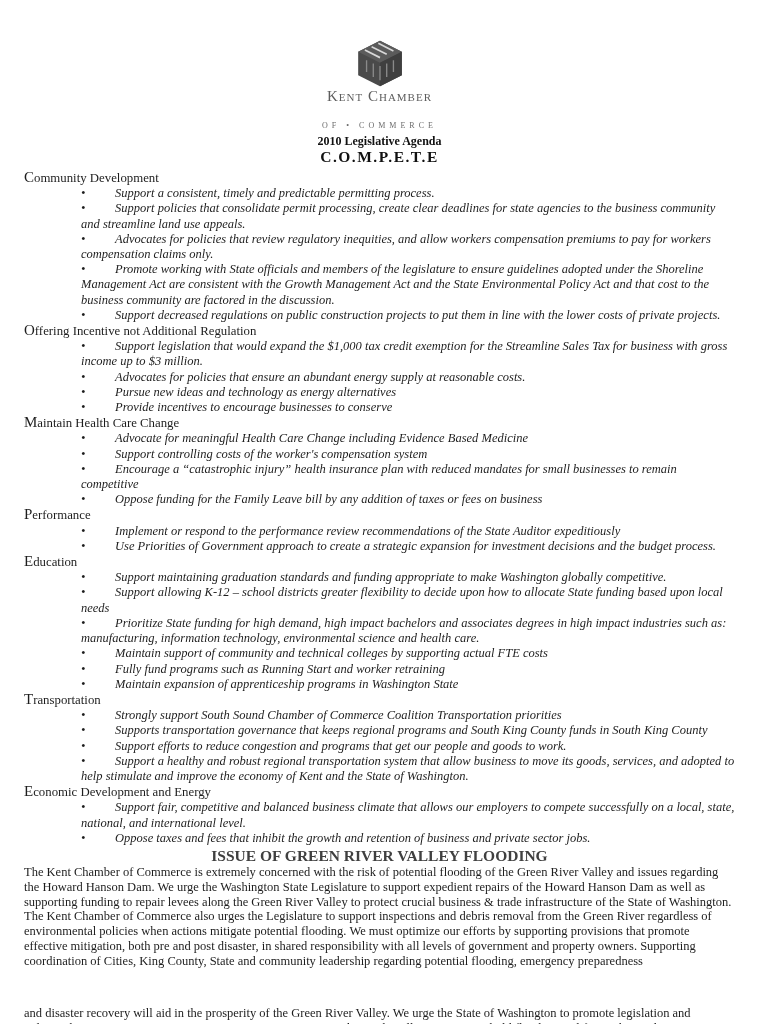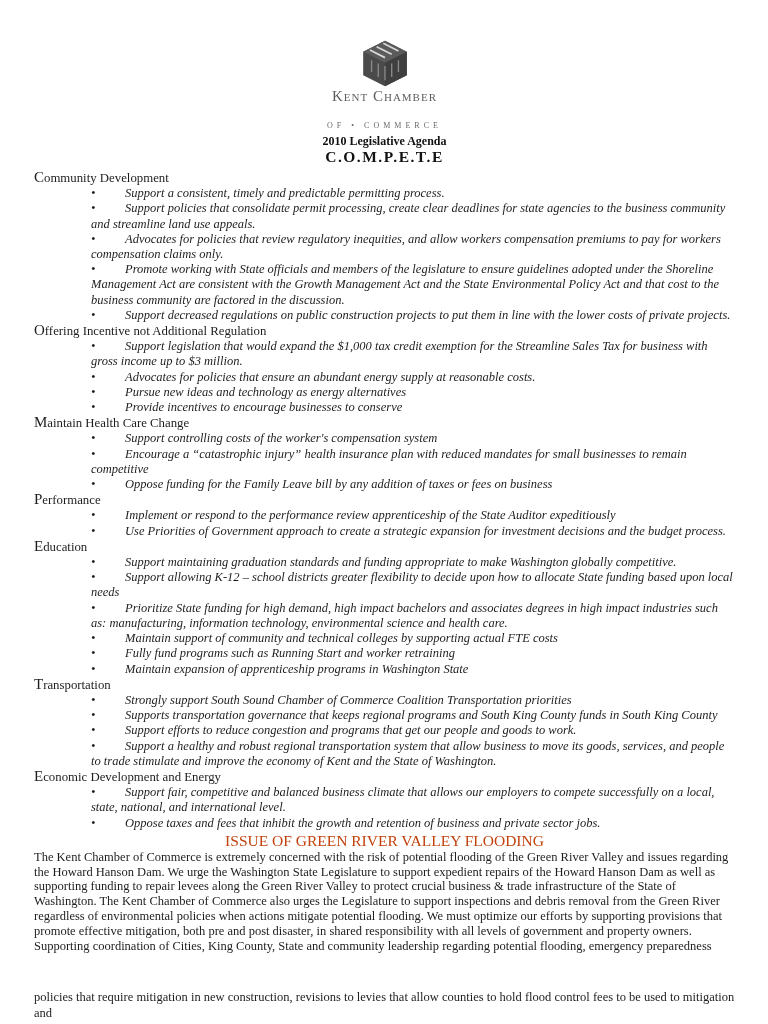--- a/index.html
+++ b/index.html
@@ -3,21 +3,21 @@
 <meta charset="utf-8">
 <style>
   html,body { margin:0; padding:0; background:#ffffff; }
   .page {
     position:relative;
     width:768px; height:1024px;
     margin:0 auto;
     background:#ffffff;
     overflow:hidden;
     box-sizing:border-box;
-    padding:0 33px 0 34px;
+    padding:0 33px 0 24px;
     font-family:"Liberation Serif", serif;
     color:#1d1d1d;
   }
   .header { text-align:center; }
   .logo-wrap { padding-top:40px; }
   .logo { display:block; margin:0 auto; width:52px; height:47px; }
   .brand-name {
     font-variant:small-caps;
     font-size:15px; line-height:13px;
     letter-spacing:1px;
@@ -34,24 +34,24 @@
   .doc-compete { font-size:15.5px; font-weight:bold; line-height:16px; letter-spacing:1.5px; color:#111; }
 
   .content { margin-top:5px; font-size:12.5px; line-height:15.2px; }
   .section-title { font-size:12.8px; line-height:15.2px; }
   .section-title::first-letter { font-size:15px; }
   .bullet { padding-left:57px;font-style:italic; }
   .bullet .dot { display:inline-block; width:34px; }
 
   .issue-heading {
     text-align:center;
-    font-weight:normal;
+    font-weight:bold;
     font-size:15.5px; line-height:17px;
     margin-top:1px;
-    color:#c2410c;
+    color:#404040;
   }
   .flood-para { line-height:14.8px; margin-top:1px; }
   .flood-cont { margin-top:37px; line-height:15.2px; }
 </style>
 </head>
 <body>
 
 <div class="page">
 
   <div class="header">
@@ -96,33 +96,34 @@
 
     <div class="bullet"><span class="dot">•</span><span class="bullet-text">Pursue new ideas and technology as energy alternatives</span></div>
 
     <div class="bullet"><span class="dot">•</span><span class="bullet-text">Provide incentives to encourage businesses to conserve</span></div>
   </div>
     </div>
 
     <div class="section">
       <div class="section-title">Maintain Health Care Change</div>
       <div class="section-bullets">
+    <div class="bullet"><span class="dot">•</span><span class="bullet-text">Advocate for meaningful Health Care Change including Evidence Based Medicine</span></div>
 
     <div class="bullet"><span class="dot">•</span><span class="bullet-text">Support controlling costs of the worker's compensation system</span></div>
 
     <div class="bullet"><span class="dot">•</span><span class="bullet-text">Encourage a “catastrophic injury” health insurance plan with reduced mandates for small businesses to remain competitive</span></div>
 
     <div class="bullet"><span class="dot">•</span><span class="bullet-text">Oppose funding for the Family Leave bill by any addition of taxes or fees on business</span></div>
   </div>
     </div>
 
     <div class="section">
       <div class="section-title">Performance</div>
       <div class="section-bullets">
-    <div class="bullet"><span class="dot">•</span><span class="bullet-text">Implement or respond to the performance review apprenticeship of the State Auditor expeditiously</span></div>
+    <div class="bullet"><span class="dot">•</span><span class="bullet-text">Implement or respond to the performance review recommendations of the State Auditor expeditiously</span></div>
 
     <div class="bullet"><span class="dot">•</span><span class="bullet-text">Use Priorities of Government approach to create a strategic expansion for investment decisions and the budget process.</span></div>
   </div>
     </div>
 
     <div class="section">
       <div class="section-title">Education</div>
       <div class="section-bullets">
     <div class="bullet"><span class="dot">•</span><span class="bullet-text">Support maintaining graduation standards and funding appropriate to make Washington globally competitive.</span></div>
 
@@ -140,34 +141,35 @@
 
     <div class="section">
       <div class="section-title">Transportation</div>
       <div class="section-bullets">
     <div class="bullet"><span class="dot">•</span><span class="bullet-text">Strongly support South Sound Chamber of Commerce Coalition Transportation priorities</span></div>
 
     <div class="bullet"><span class="dot">•</span><span class="bullet-text">Supports transportation governance that keeps regional programs and South King County funds in South King County</span></div>
 
     <div class="bullet"><span class="dot">•</span><span class="bullet-text">Support efforts to reduce congestion and programs that get our people and goods to work.</span></div>
 
-    <div class="bullet"><span class="dot">•</span><span class="bullet-text">Support a healthy and robust regional transportation system that allow business to move its goods, services, and people to trade stimulate and improve the economy of Kent and the State of Washington.</span></div>
+    <div class="bullet"><span class="dot">•</span><span class="bullet-text">Support a healthy and robust regional transportation system that allow business to move its goods, services, and adopted to help stimulate and improve the economy of Kent and the State of Washington.</span></div>
   </div>
     </div>
 
     <div class="section">
       <div class="section-title">Economic Development and Energy</div>
       <div class="section-bullets">
     <div class="bullet"><span class="dot">•</span><span class="bullet-text">Support fair, competitive and balanced business climate that allows our employers to compete successfully on a local, state, national, and international level.</span></div>
 
     <div class="bullet"><span class="dot">•</span><span class="bullet-text">Oppose taxes and fees that inhibit the growth and retention of business and private sector jobs.</span></div>
   </div>
     </div>
   </div>
 
     <div class="issue-heading">ISSUE OF GREEN RIVER VALLEY FLOODING</div>
     <div class="flood-para">The Kent Chamber of Commerce is extremely concerned with the risk of potential flooding of the Green River Valley and issues regarding the Howard Hanson Dam.  We urge the Washington State Legislature to support expedient repairs of the Howard Hanson Dam as well as supporting funding to repair levees along the Green River Valley to protect crucial business &amp; trade infrastructure of the State of Washington.  The Kent Chamber of Commerce also urges the Legislature to support inspections and debris removal from the Green River regardless of environmental policies when actions mitigate potential flooding.  We must optimize our efforts by supporting provisions that promote effective mitigation, both pre and post disaster, in shared responsibility with all levels of government and property owners. Supporting coordination of Cities, King County, State and community leadership regarding potential flooding, emergency preparedness</div>
     <div class="flood-cont">
+      <div>and disaster recovery will aid in the prosperity of the Green River Valley. We urge the State of Washington to promote legislation and</div>
       <div>policies that require mitigation in new construction, revisions to levies that allow counties to hold flood control fees to be used to mitigation and</div>
     </div>
   </div>
 
 </div>
 
 </body></html>

